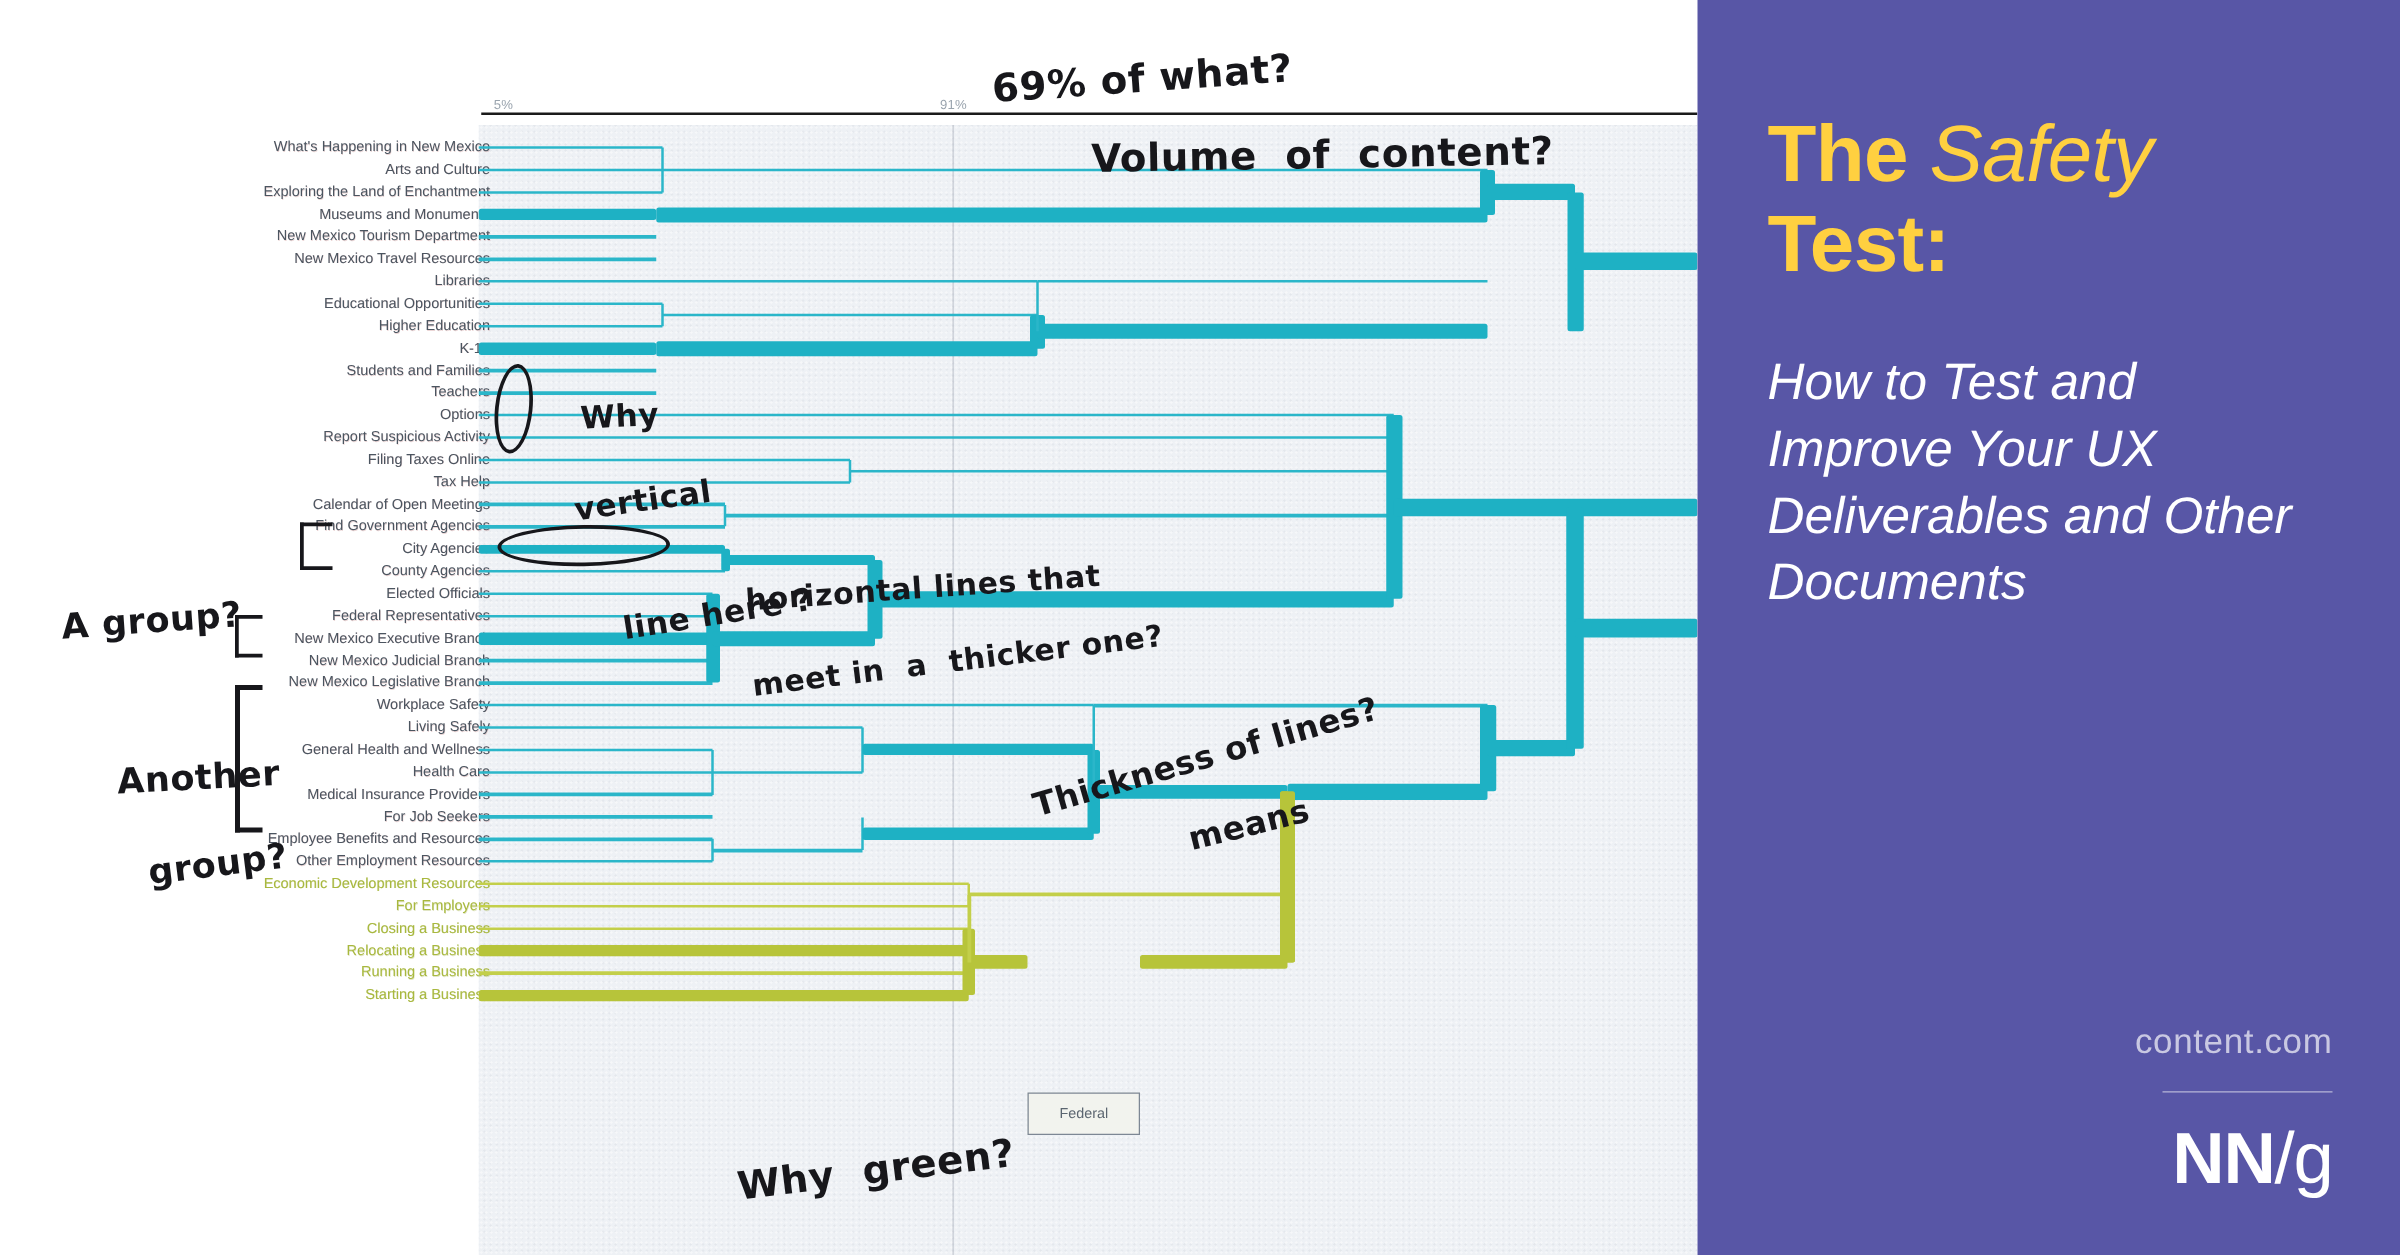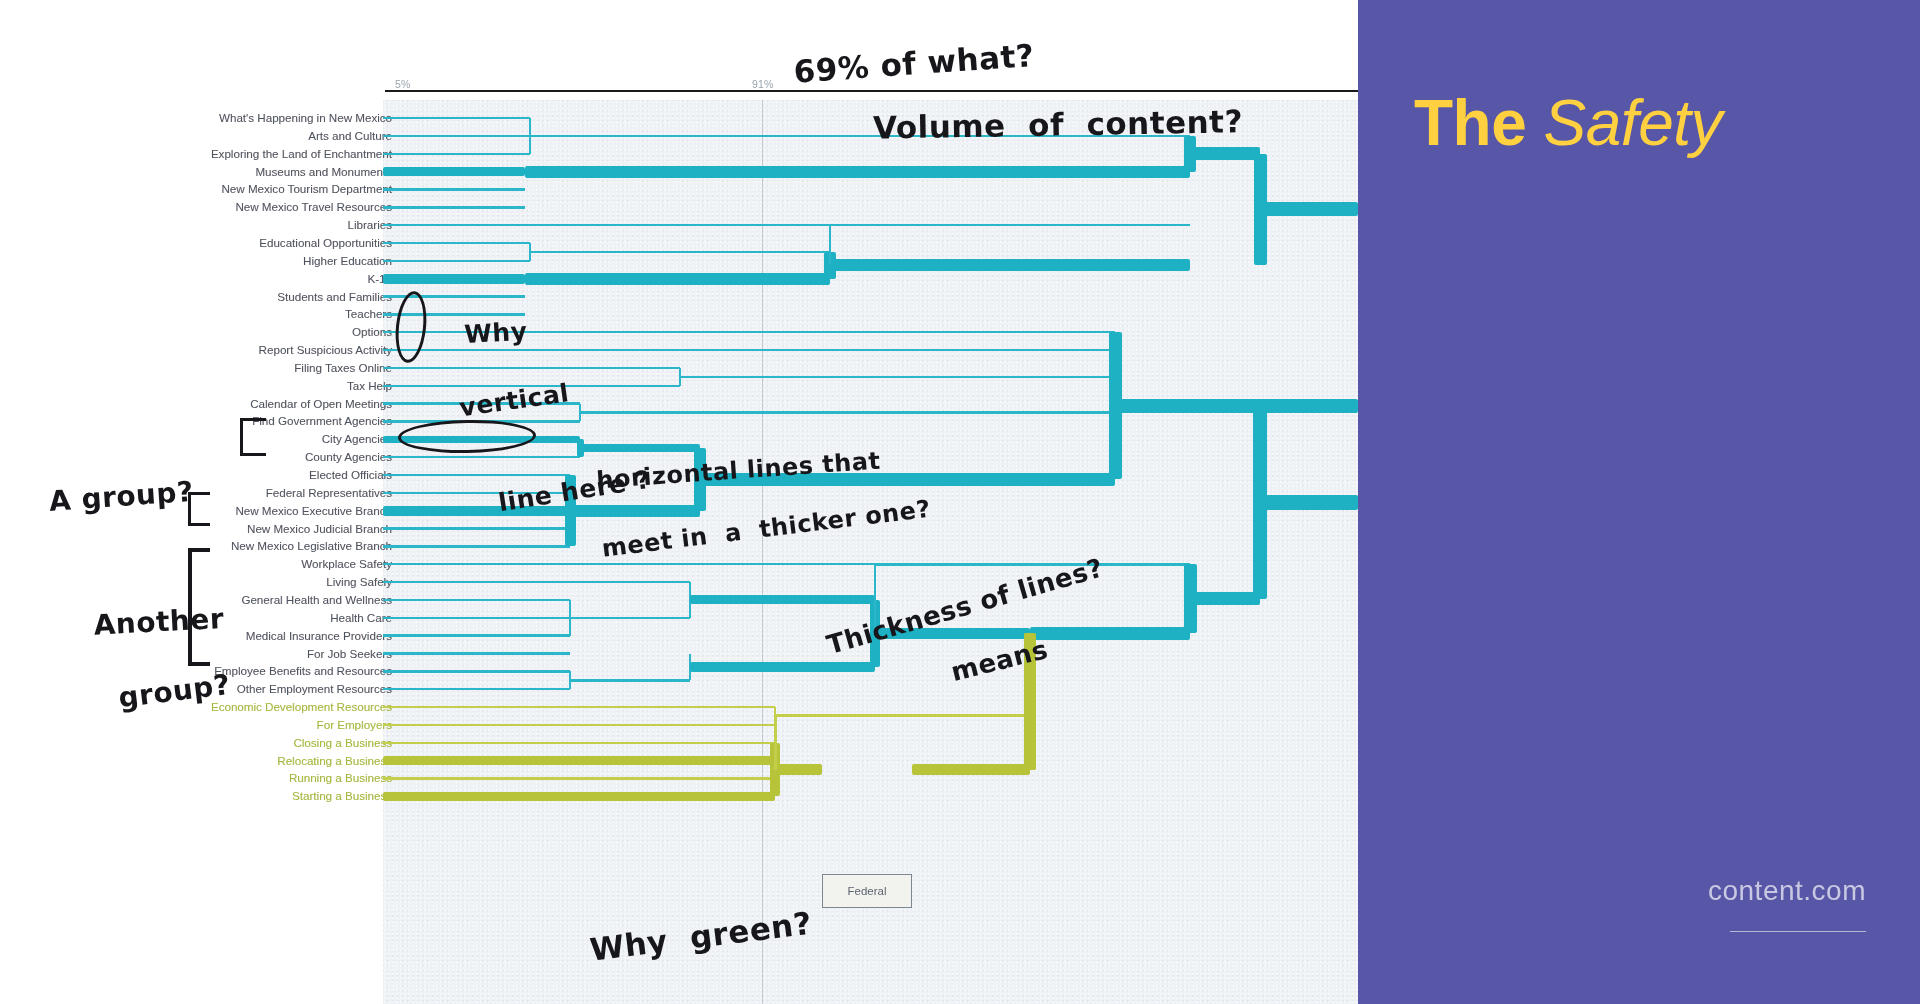--- a/index.html
+++ b/index.html
@@ -362,20 +362,23 @@
     <span>Thickness of lines?</span>
     <span class="l2">means</span>
   </div>
 
   <div class="hw" id="hw-green">Why  green?</div>
 </div>
 
 <div id="panel">
   <div id="panel-title">
     <span>The </span><span class="it">Safety</span><br>
-  </div>
-
+    <span>Test:</span>
+  </div>
+
+  <div id="panel-sub">How to Test and Improve Your UX Deliverables and Other Documents</div>
 
   <div id="panel-footer">
     <div id="panel-url">content.com</div>
     <div id="panel-divider"></div>
+    <div id="panel-logo"><span>NN</span><span class="slash">/</span><span class="g">g</span></div>
   </div>
 </div>
 
 </body></html>

